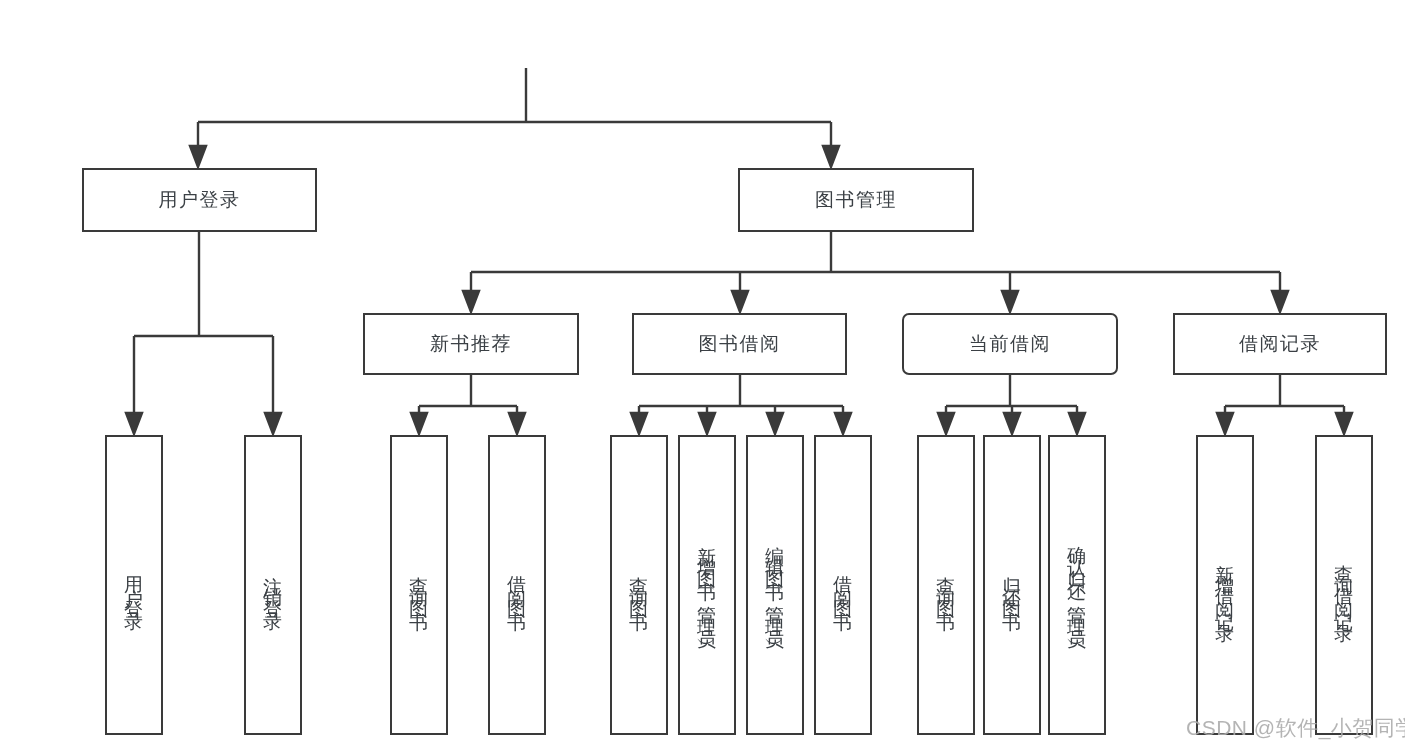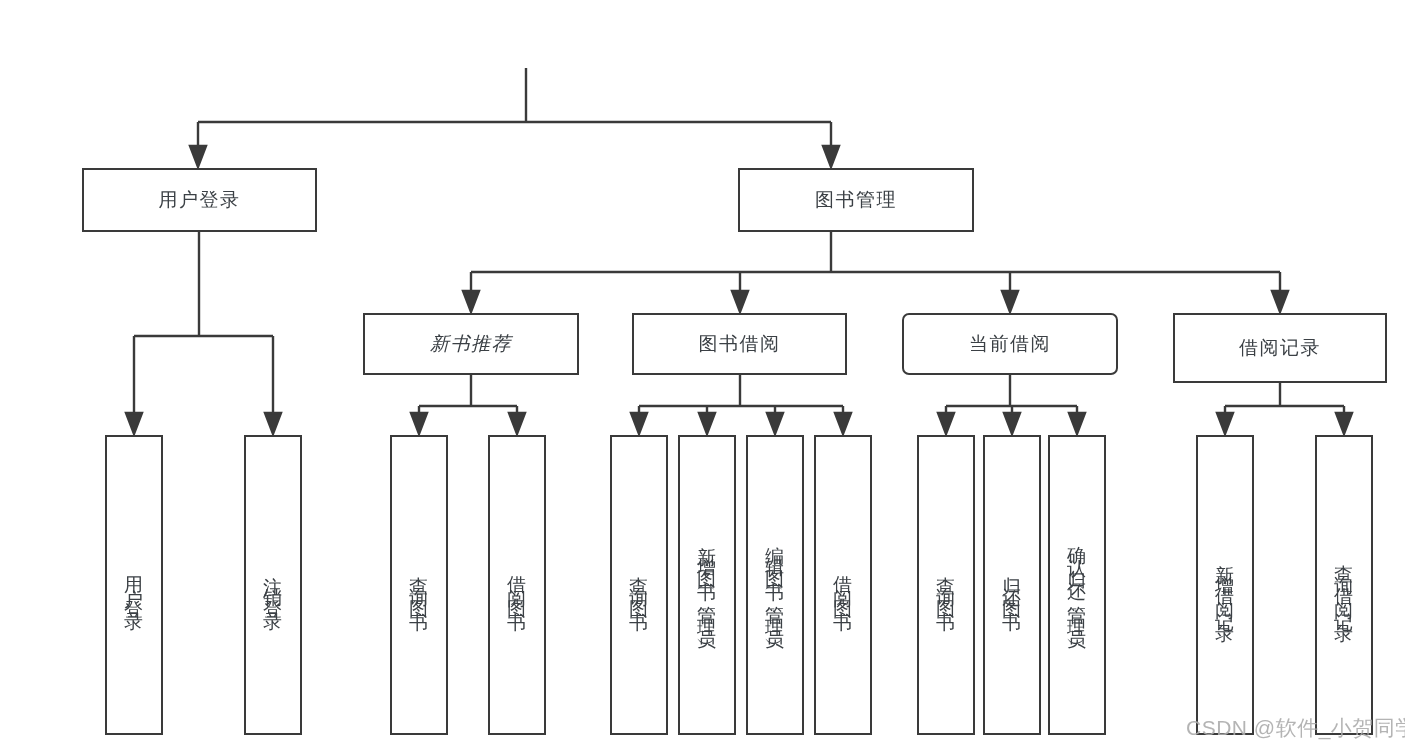--- a/index.html
+++ b/index.html
@@ -116,30 +116,30 @@
   </svg>
 
 
   <div class="box" style="left:82px; top:168px; width:235px; height:64px;">
     <span class="h-label">用户登录</span>
   </div>
   <div class="box" style="left:738px; top:168px; width:236px; height:64px;">
     <span class="h-label">图书管理</span>
   </div>
 
-  <div class="box" style="left:363px; top:313px; width:216px; height:62px;font-style:italic;">
+  <div class="box" style="left:363px; top:313px; width:216px; height:62px;">
     <span class="h-label">新书推荐</span>
   </div>
   <div class="box" style="left:632px; top:313px; width:215px; height:62px;align-items:center;">
     <span class="h-label">图书借阅</span>
   </div>
   <div class="box" style="left:902px; top:313px; width:216px; height:62px;border-radius:7px;">
     <span class="h-label">当前借阅</span>
   </div>
-  <div class="box" style="left:1173px; top:313px; width:214px; height:70px;">
+  <div class="box" style="left:1173px; top:313px; width:214px; height:62px;">
     <span class="h-label">借阅记录</span>
   </div>
 
   <div class="box leaf" style="left:105px; top:435px; width:58px; height:300px;">
     <span class="v-label">用户登录</span>
   </div>
   <div class="box leaf" style="left:244px; top:435px; width:58px; height:300px;">
     <span class="v-label">注销登录</span>
   </div>
 

